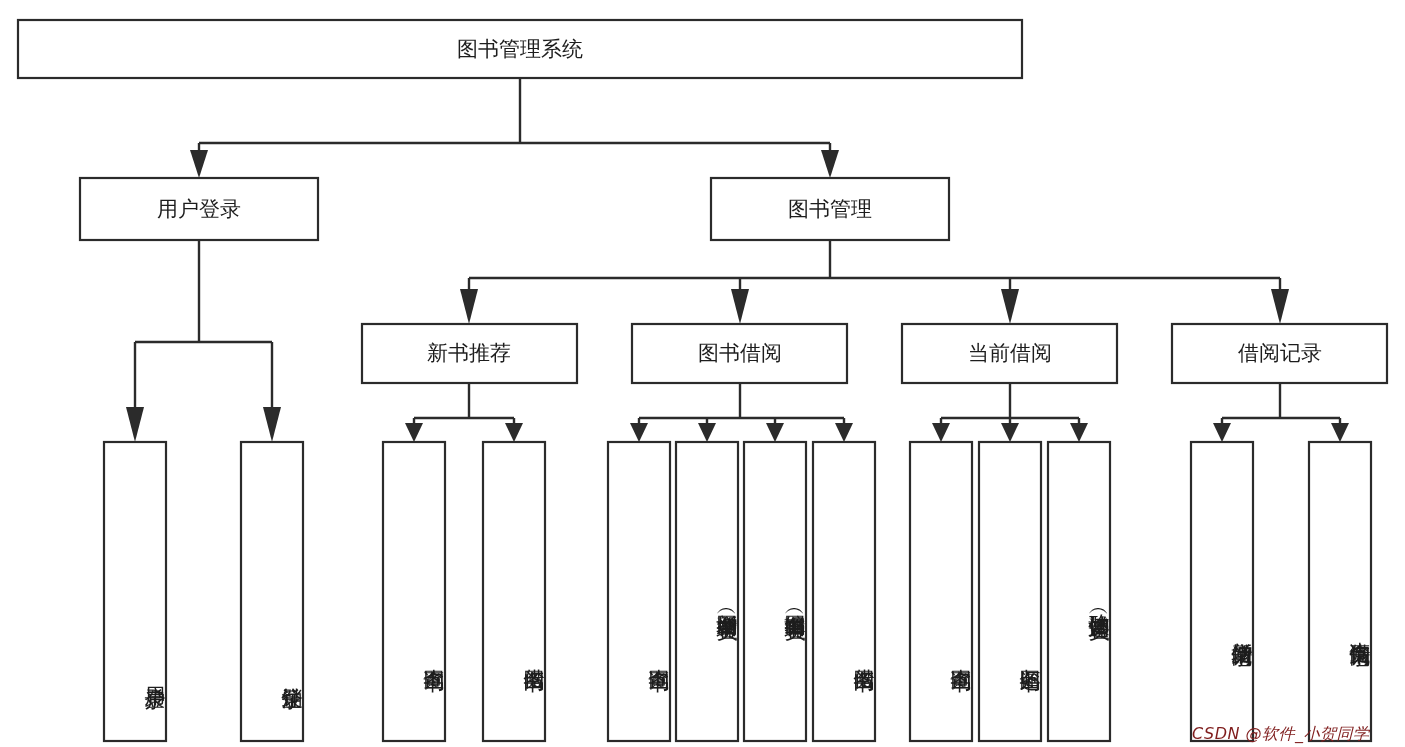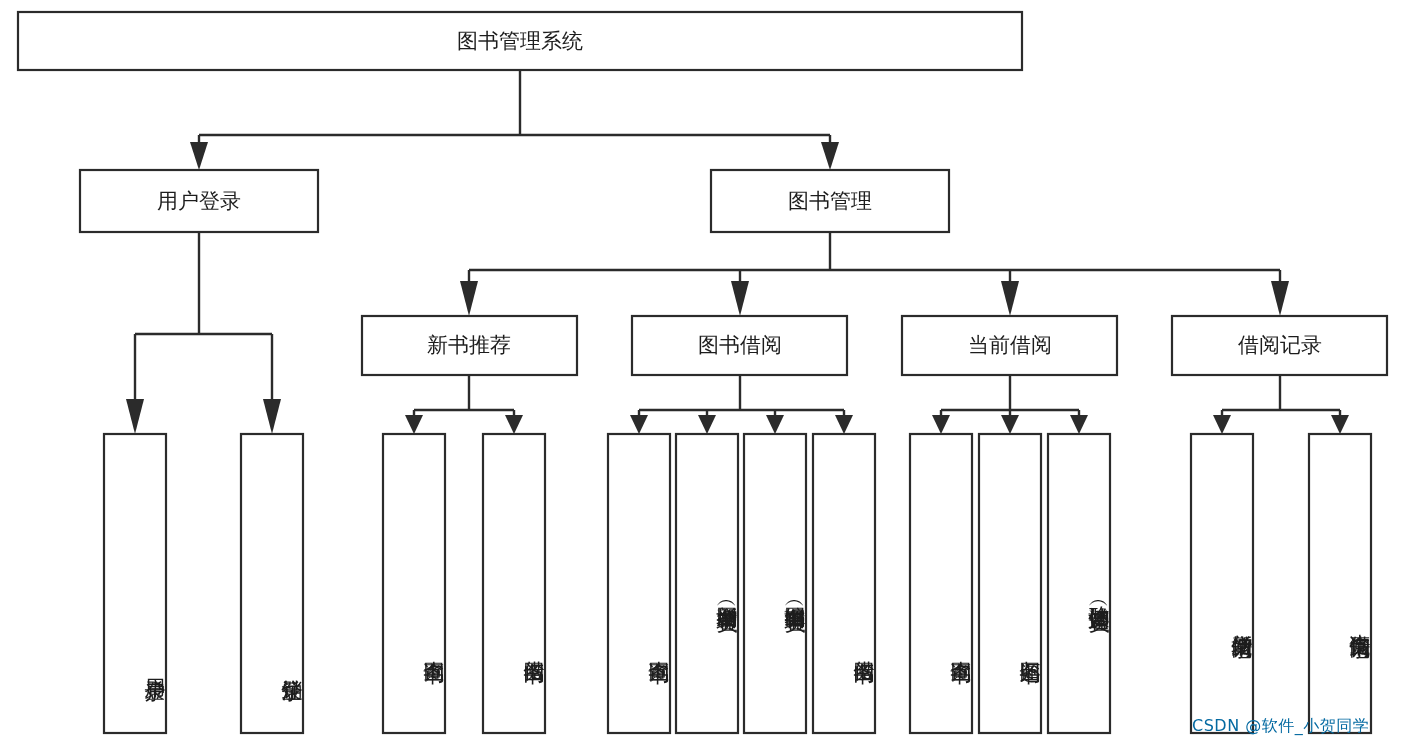--- a/index.html
+++ b/index.html
@@ -11,20 +11,21 @@
     width: 1405px;
     height: 747px;
     font-family: "DejaVu Sans", "Liberation Sans", sans-serif;
     position: relative;
     overflow: hidden;
   }
   #diagram-root {
     position: relative;
     width: 1405px;
     height: 731px;
+    margin-top: 8px;
   }
   svg.diagram {
     position: absolute;
     top: 0;
     left: 0;
     width: 1405px;
     height: 747px;
   }
   .node-box {
     fill: #ffffff;
@@ -60,23 +61,24 @@
     display: flex;
     align-items: flex-start;
     justify-content: center;
     white-space: nowrap;
     pointer-events: none;
   }
   .watermark {
     position: absolute;
     font-family: "DejaVu Sans", "Liberation Sans", sans-serif;
     font-size: 16px;
-    color: #0369a1;
+    color: #7f1d1d;
     white-space: nowrap;
     letter-spacing: 0.5px;
+    font-style: italic;
   }
 </style>
 </head>
 <body>
 
 <div id="diagram-root">
 
   <svg class="diagram" viewBox="0 0 1405 747">
 
     <g>

